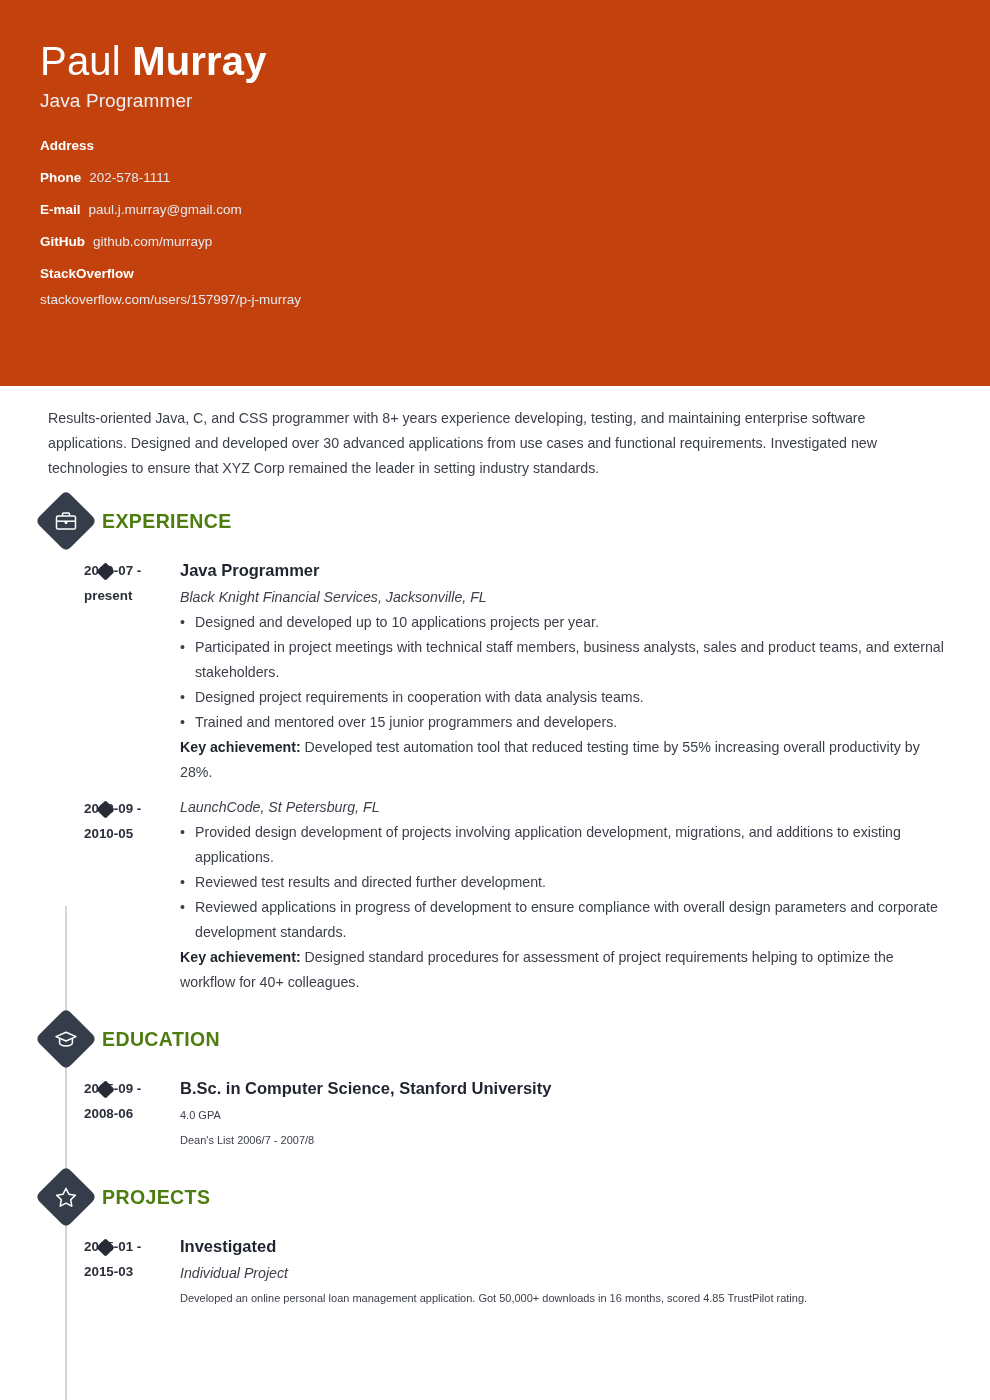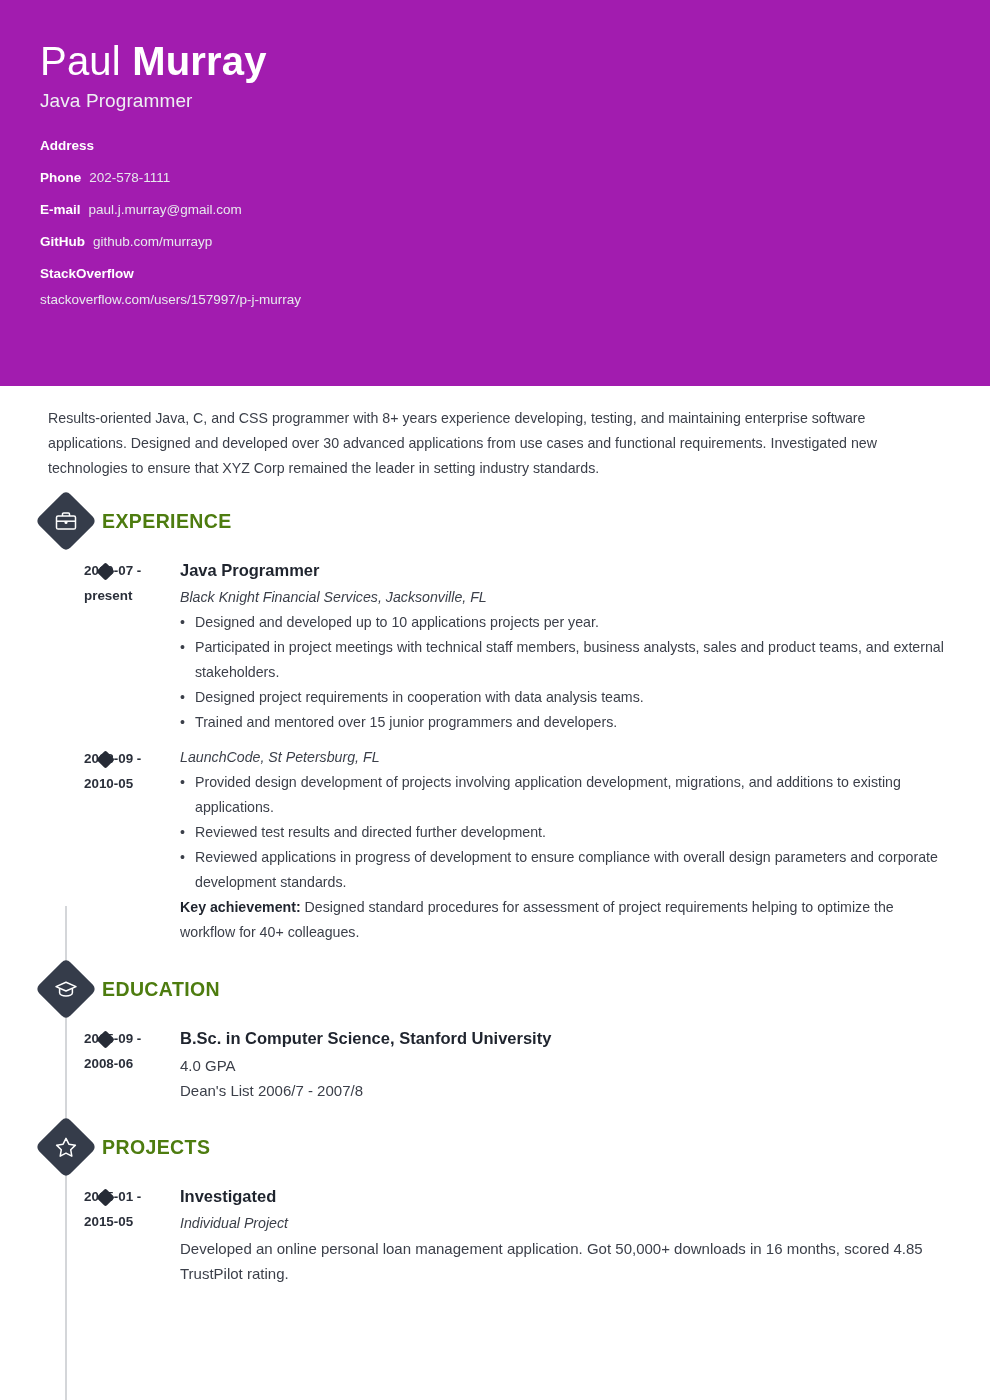--- a/index.html
+++ b/index.html
@@ -18,21 +18,21 @@
 
   .page {
     position: relative;
     width: 990px;
     height: 1400px;
     background: #ffffff;
   }
 
   
   .header {
-    background: #a21caf;
+    background: #c2410c;
     color: #ffffff;
     padding: 36px 36px 26px 40px;
     height: 386px;
   }
 
   .name-line {
     font-size: 40px;
     line-height: 50px;
     letter-spacing: 0.2px;
     color: #ffffff;
@@ -208,21 +208,21 @@
   }
 
   .key-ach {
     font-size: 14.2px;
     line-height: 25px;
     color: #3b3f49;
   }
   .key-ach b { font-weight: 700; color: #1f242e; }
 
   .plain-line {
-    font-size: 15px;
+    font-size: 11px;
     line-height: 25px;
     color: #3b3f49;
   }
 
   .sec-experience { margin-top: 4px; }
   .sec-education  { margin-top: 22px; }
   .sec-projects   { margin-top: 22px; }
 </style>
 </head>
 <body>
@@ -301,20 +301,23 @@
         </div>
         <div class="entry-main">
           <div class="entry-role">Java Programmer</div>
           <div class="entry-org">Black Knight Financial Services, Jacksonville, FL</div>
           <ul class="bullets">
             <li>Designed and developed up to 10 applications projects per year.</li>
             <li>Participated in project meetings with technical staff members, business analysts, sales and product teams, and external stakeholders.</li>
             <li>Designed project requirements in cooperation with data analysis teams.</li>
             <li>Trained and mentored over 15 junior programmers and developers.</li>
           </ul>
+          <div class="key-ach">
+            <b>Key achievement:</b><span> Developed test automation tool that reduced testing time by 55% increasing overall productivity by 28%.</span>
+          </div>
         </div>
       </div>
 
       <div class="entry">
         <div class="bullet-dia"></div>
         <div class="entry-dates">
           <div>2008-09 -</div>
           <div>2010-05</div>
         </div>
         <div class="entry-main">
@@ -369,21 +372,21 @@
             <path d="M11 1.8l2.9 5.9 6.5.95-4.7 4.58 1.11 6.47L11 16.64l-5.81 3.06 1.11-6.47L1.6 8.65l6.5-.95z"></path>
           </svg>
         </div>
         <div class="section-title">PROJECTS</div>
       </div>
 
       <div class="entry">
         <div class="bullet-dia"></div>
         <div class="entry-dates">
           <div>2015-01 -</div>
-          <div>2015-05</div>
+          <div>2015-03</div>
         </div>
         <div class="entry-main">
           <div class="entry-role">Investigated</div>
           <div class="entry-org">Individual Project</div>
           <div class="plain-line">Developed an online personal loan management application. Got 50,000+ downloads in 16 months, scored 4.85 TrustPilot rating.</div>
         </div>
       </div>
 
     </div>
 

